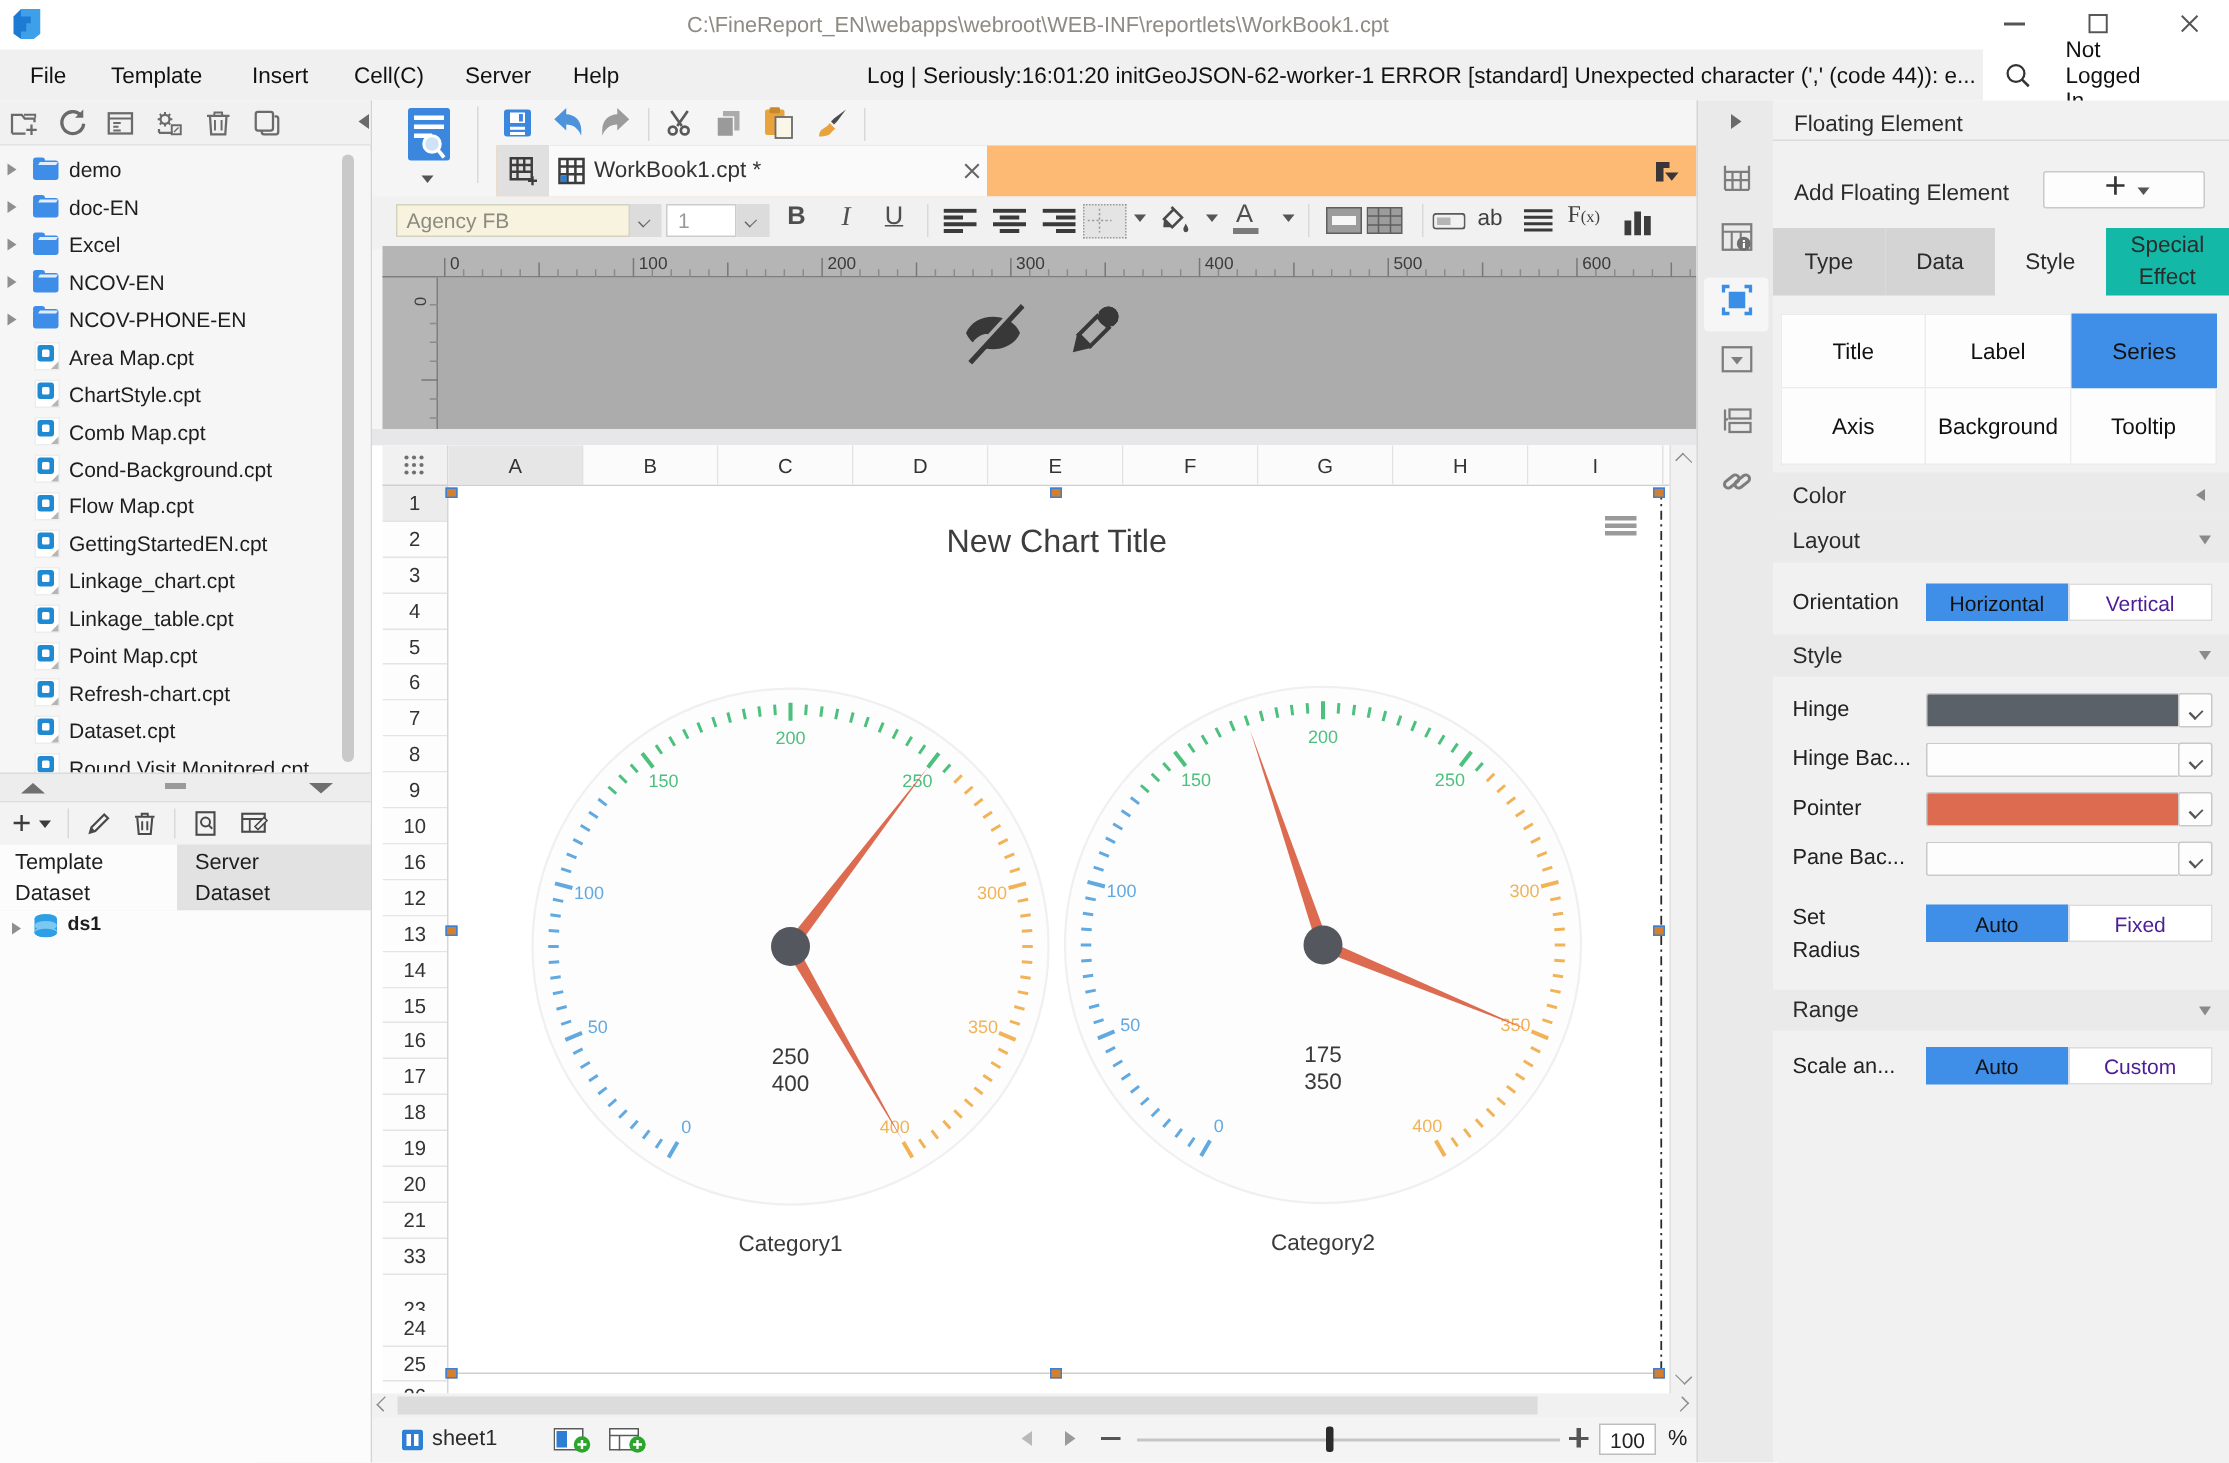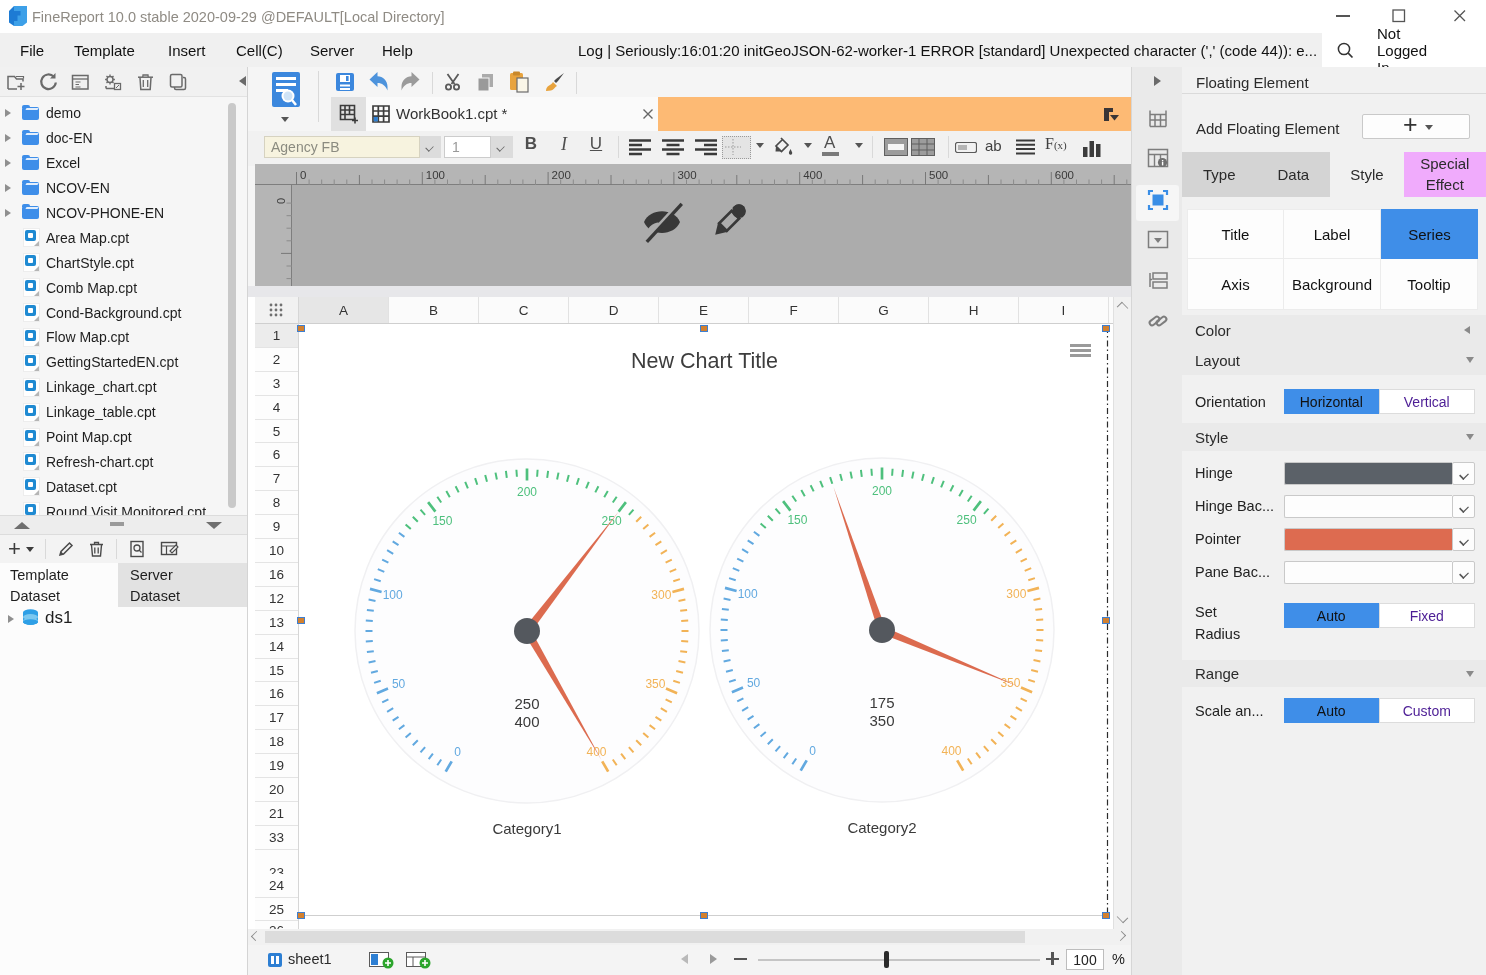--- a/index.html
+++ b/index.html
@@ -33,21 +33,21 @@
 </style>
 </head>
 <body>
 
 <div class="ab" style="left:0;top:0;width:1486px;height:33px;background:#fff">
   <svg class="ab" style="left:6px;top:5px" width="21" height="21" viewBox="0 0 21 21">
     <path d="M8 1 H21 V17.5 L16.5 21 H8 Z" fill="#3da0e8"></path>
     <path d="M3 6 L8 1 L8 21 L3 17.5 Z" fill="#1d7bd4"></path>
     <path d="M8 6 H14.5 V10.5 H11.5 V16 H8 Z" fill="#1d7bd4"></path>
   </svg>
-  <div class="ab" style="left:32px;top:0;height:33px;display:flex;align-items:center;font-size:14.5px;color:#8f8b84">FineReport&nbsp;10.0&nbsp;stable&nbsp;2020-09-29&nbsp;@DEFAULT[Local&nbsp;Directory]</div>
+  <div class="ab" style="left:458px;top:0;height:33px;display:flex;align-items:center;font-size:14.5px;color:#8f8b84">C:\FineReport_EN\webapps\webroot\WEB-INF\reportlets\WorkBook1.cpt</div>
   <div class="ab" style="left:1336px;top:15px;width:14px;height:1.5px;background:#555"></div>
   <svg class="ab" style="left:1392px;top:9px" width="14" height="14">
       <rect x="1" y="1" width="11.5" height="11.5" fill="none" stroke="#555" stroke-width="1.3"></rect>
     </svg>
   <svg class="ab" style="left:1453px;top:9px" width="14" height="14">
       <path d="M1.5 1.5 L12 12 M12 1.5 L1.5 12" stroke="#555" stroke-width="1.3"></path>
     </svg>
 </div>
 
 <div class="ab" style="left:0;top:33px;width:1322px;height:34px;background:#f0f0f0">
@@ -260,21 +260,21 @@
   <div class="ab" style="left:0;top:540px;width:247px;height:368px;background:#fcfcfc">
     <div class="ab" style="left:8px;top:8px;width:0;height:0;border-left:6px solid #8f8f8f;border-top:4px solid transparent;border-bottom:4px solid transparent"></div>
     <svg class="ab" style="left:21px;top:1px" width="19" height="18" viewBox="0 0 19 18">
         <ellipse cx="9.5" cy="4.5" rx="7.5" ry="3.2" fill="#2e9fe6"></ellipse>
         <path d="M2 4.5 V13.5 A7.5 3.2 0 0 0 17 13.5 V4.5" fill="#2e9fe6"></path>
         <ellipse cx="9.5" cy="9" rx="7.5" ry="3" fill="#7cc8f0"></ellipse>
         <ellipse cx="9.5" cy="13.5" rx="7.5" ry="3.2" fill="#2e9fe6"></ellipse>
         <ellipse cx="9.5" cy="12.8" rx="7.5" ry="3" fill="#7cc8f0"></ellipse>
         <ellipse cx="9.5" cy="14" rx="7.5" ry="2.8" fill="#2e9fe6"></ellipse>
       </svg>
-    <div class="ab" style="left:45px;top:1px;font-size:17px;color:#1e1e1e;font-weight:400">ds1</div>
+    <div class="ab" style="left:45px;top:1px;font-size:13px;color:#1e1e1e;font-weight:700">ds1</div>
   </div>
 </div>
 
 <div class="ab" style="left:248px;top:67px;width:883px;height:908px;background:#f5f5f5">
 
   <svg class="ab" style="left:23px;top:5px" width="30" height="37" viewBox="0 0 30 37">
     <rect x="1" y="0" width="28" height="35" rx="2" fill="#3b87dd"></rect>
     <rect x="5" y="5" width="20" height="3" fill="#fff"></rect>
     <rect x="5" y="11" width="20" height="3" fill="#fff"></rect>
     <rect x="5" y="17" width="12" height="3" fill="#fff"></rect>
@@ -650,21 +650,21 @@
   <div class="ab" style="left:14px;top:53px;font-size:15px;color:#2b2b2b">Add Floating Element</div>
   <div class="ab" style="left:180px;top:47px;width:108px;height:25px;background:#fdfdfd;border:1px solid #c9c9c9;border-radius:2px">
     <div class="ab" style="left:40px;top:-5px;font-size:25px;color:#333;font-weight:500">+</div>
     <div class="ab" style="left:62px;top:10px;width:0;height:0;border-top:5px solid #555;border-left:4px solid transparent;border-right:4px solid transparent"></div>
   </div>
 
   <div class="ab" style="left:0;top:85px;width:304px;height:45px;display:flex;font-size:15px;color:#2b2b2b;text-align:center">
     <div style="width:77px;background:#d4d4d4;display:flex;align-items:center;justify-content:center">Type</div>
     <div style="width:76px;background:#d4d4d4;display:flex;align-items:center;justify-content:center">Data</div>
     <div style="width:76px;display:flex;align-items:center;justify-content:center">Style</div>
-    <div style="width:85px;background:#f0abfc;display:flex;align-items:center;justify-content:center;line-height:1.35">Special<br>Effect</div>
+    <div style="width:85px;background:#14b8a6;display:flex;align-items:center;justify-content:center;line-height:1.35">Special<br>Effect</div>
   </div>
 
   <div class="ab" style="left:5px;top:142px;width:294px;height:101px;display:flex;flex-wrap:wrap;font-size:15px;color:#111">
     <div style="width:97px;height:50px;background:#fdfdfd;border:1px solid #ececec;display:flex;align-items:center;justify-content:center">Title</div>
     <div style="width:97px;height:50px;background:#fdfdfd;border:1px solid #ececec;border-left:none;display:flex;align-items:center;justify-content:center">Label</div>
     <div style="width:97px;height:50px;background:#3f8ee8;display:flex;align-items:center;justify-content:center">Series</div>
     <div style="width:97px;height:51px;background:#fdfdfd;border:1px solid #ececec;border-top:none;display:flex;align-items:center;justify-content:center">Axis</div>
     <div style="width:97px;height:51px;background:#fdfdfd;border:1px solid #ececec;border-left:none;border-top:none;display:flex;align-items:center;justify-content:center">Background</div>
     <div style="width:97px;height:51px;background:#fdfdfd;border:1px solid #ececec;border-left:none;border-top:none;display:flex;align-items:center;justify-content:center">Tooltip</div>
   </div>

